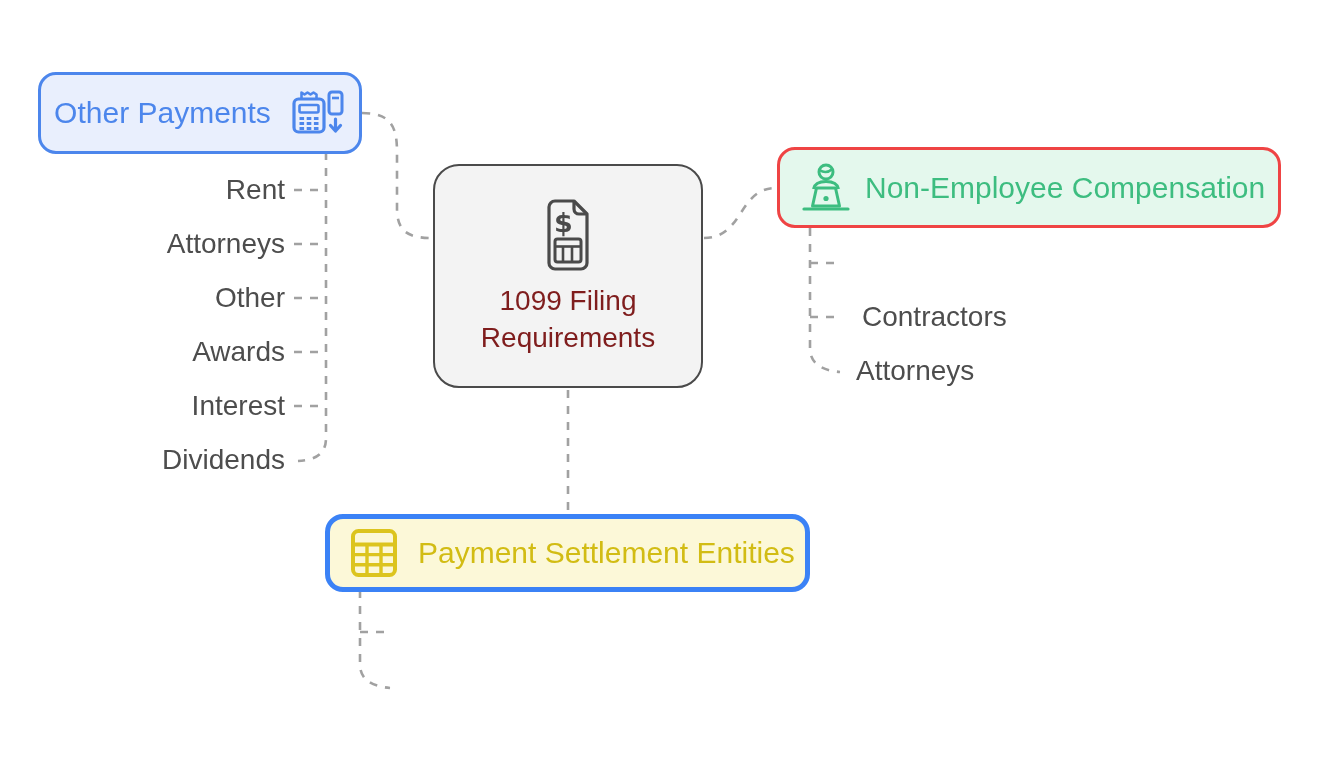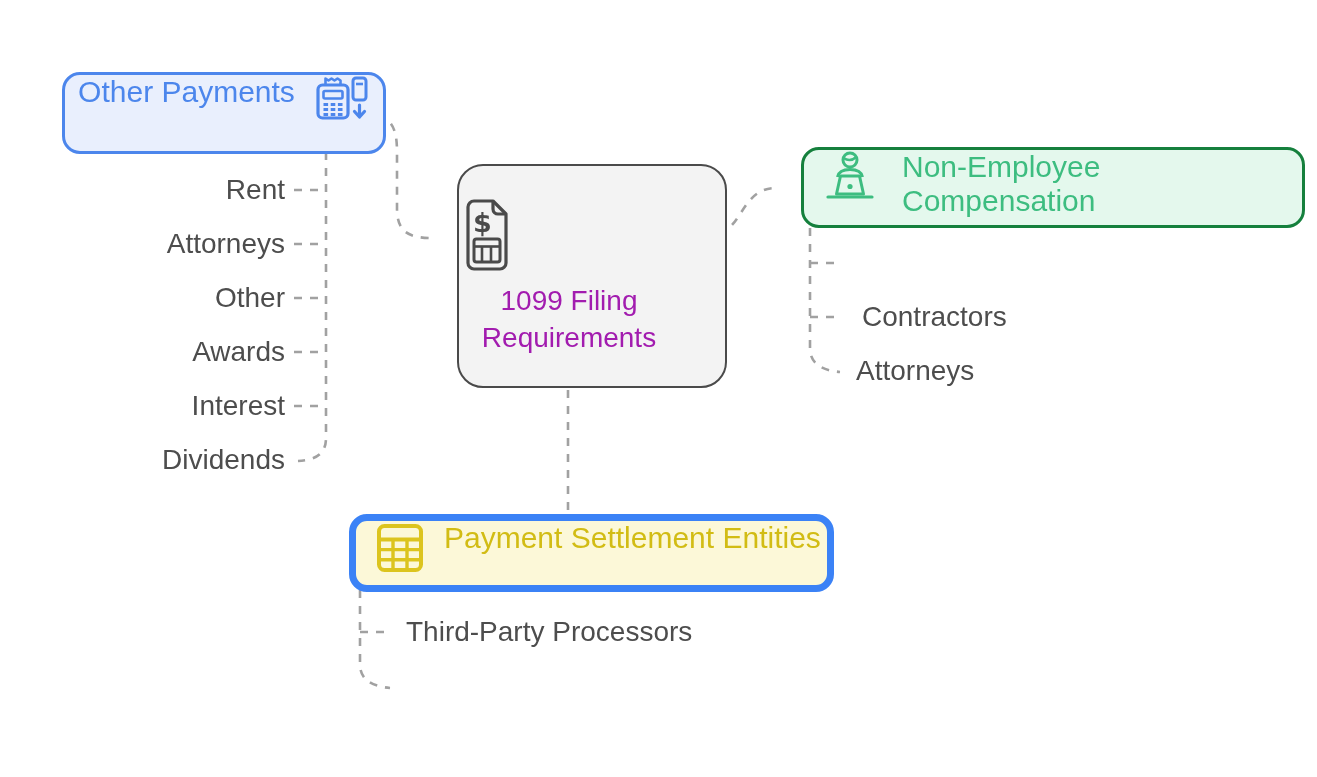--- a/index.html
+++ b/index.html
@@ -16,67 +16,66 @@
     overflow: hidden;
   }
   .connectors {
     position: absolute;
     left: 0; top: 0;
     z-index: 0;
   }
   .node {
     position: absolute;
     display: flex;
-    align-items: flex-start;
+    align-items: center;
     justify-content: center;
     box-sizing: border-box;
     z-index: 1;
-    margin-left: 24px;
   }
   .node-center {
     left: 433px; top: 164px;
     width: 270px; height: 224px;
     background: #f3f3f3;
     border: 2.5px solid #4a4a4a;
     border-radius: 26px;
     flex-direction: column;
   }
   .node-center .label {
     width: 220px;
     margin-top: 9px;
     text-align: center;
     font-size: 28px;
     line-height: 37px;
-    color: #a21caf;
+    color: #7f1d1d;
   }
   .node-blue {
     left: 38px; top: 72px;
     width: 324px; height: 82px;
     background: #e9effd;
     border: 3px solid #4c86ec;
     border-radius: 18px;
     gap: 17px;
   }
   .node-blue .label { color: #4c86ec; font-size: 30px; }
   .node-green {
     left: 777px; top: 147px;
     width: 504px; height: 81px;
     background: #e4f8ed;
-    border: 3px solid #15803d;
+    border: 3px solid #ef4444;
     border-radius: 18px;
     justify-content: flex-start;
     padding-left: 21px;
-    gap: 27px;
+    gap: 14px;
   }
   .node-green .label { color: #3dbd80; font-size: 30px; }
   .node-yellow {
     left: 325px; top: 514px;
     width: 485px; height: 78px;
     background: #fcf8d8;
-    border: 7px solid #3b82f6;
+    border: 5px solid #3b82f6;
     border-radius: 18px;
     justify-content: flex-start;
     padding-left: 19px;
     gap: 19px;
   }
   .node-yellow .label { color: #d2bc14; font-size: 30px; }
   .leaf {
     position: absolute;
     z-index: 1;
     font-size: 28px;
@@ -180,15 +179,14 @@
   <div class="leaf right-aligned" style="right:1032px; top:190px">Rent</div>
   <div class="leaf right-aligned" style="right:1032px; top:244px">Attorneys</div>
   <div class="leaf right-aligned" style="right:1032px; top:298px">Other</div>
   <div class="leaf right-aligned" style="right:1032px; top:352px">Awards</div>
   <div class="leaf right-aligned" style="right:1032px; top:406px">Interest</div>
   <div class="leaf right-aligned" style="right:1032px; top:460px">Dividends</div>
 
   <div class="leaf" style="left:862px; top:317px">Contractors</div>
   <div class="leaf" style="left:856px; top:371px">Attorneys</div>
 
-  <div class="leaf" style="left:406px; top:632px">Third-Party Processors</div>
 
 </div>
 
 </body></html>

